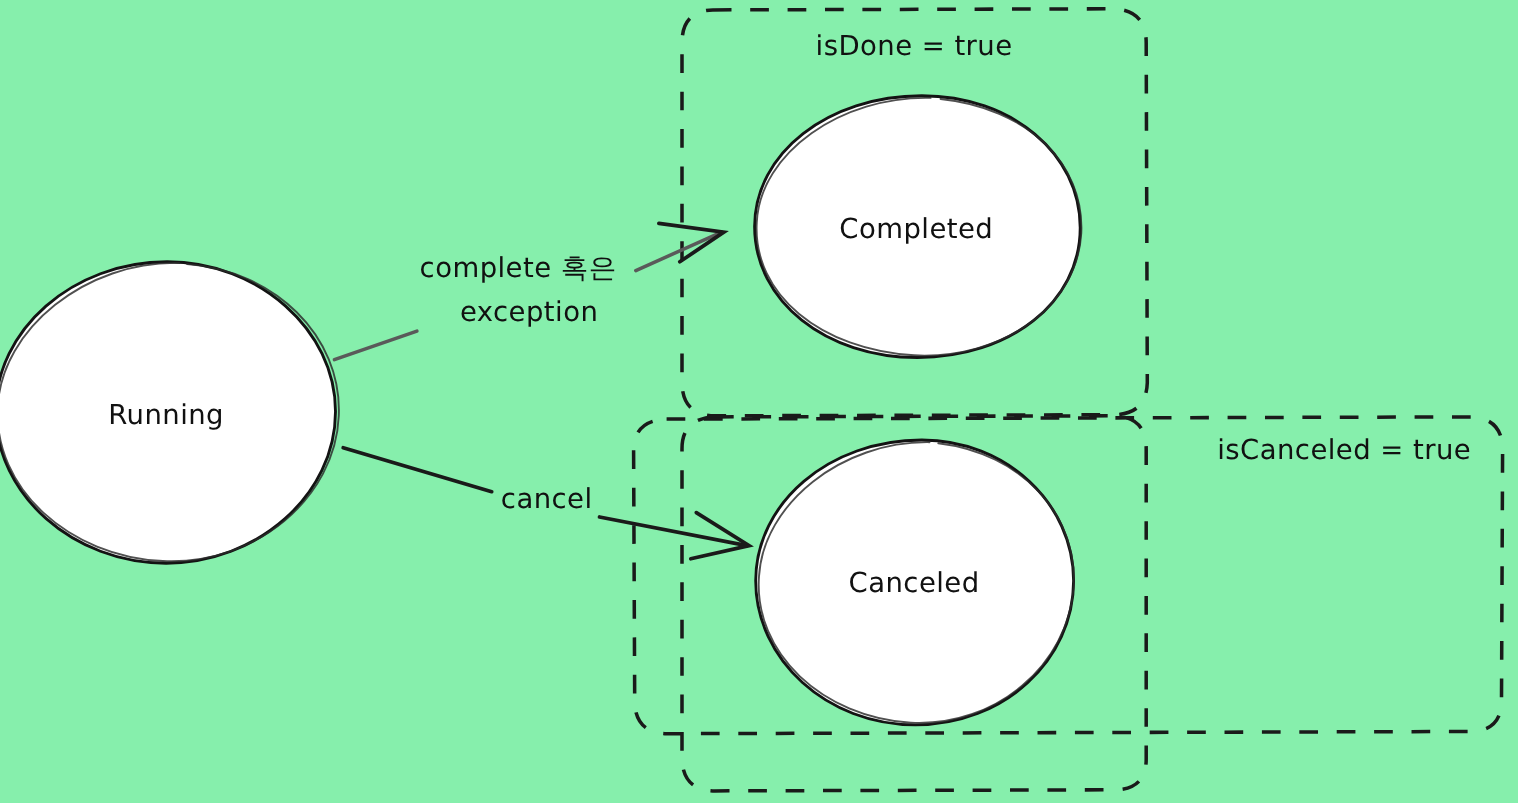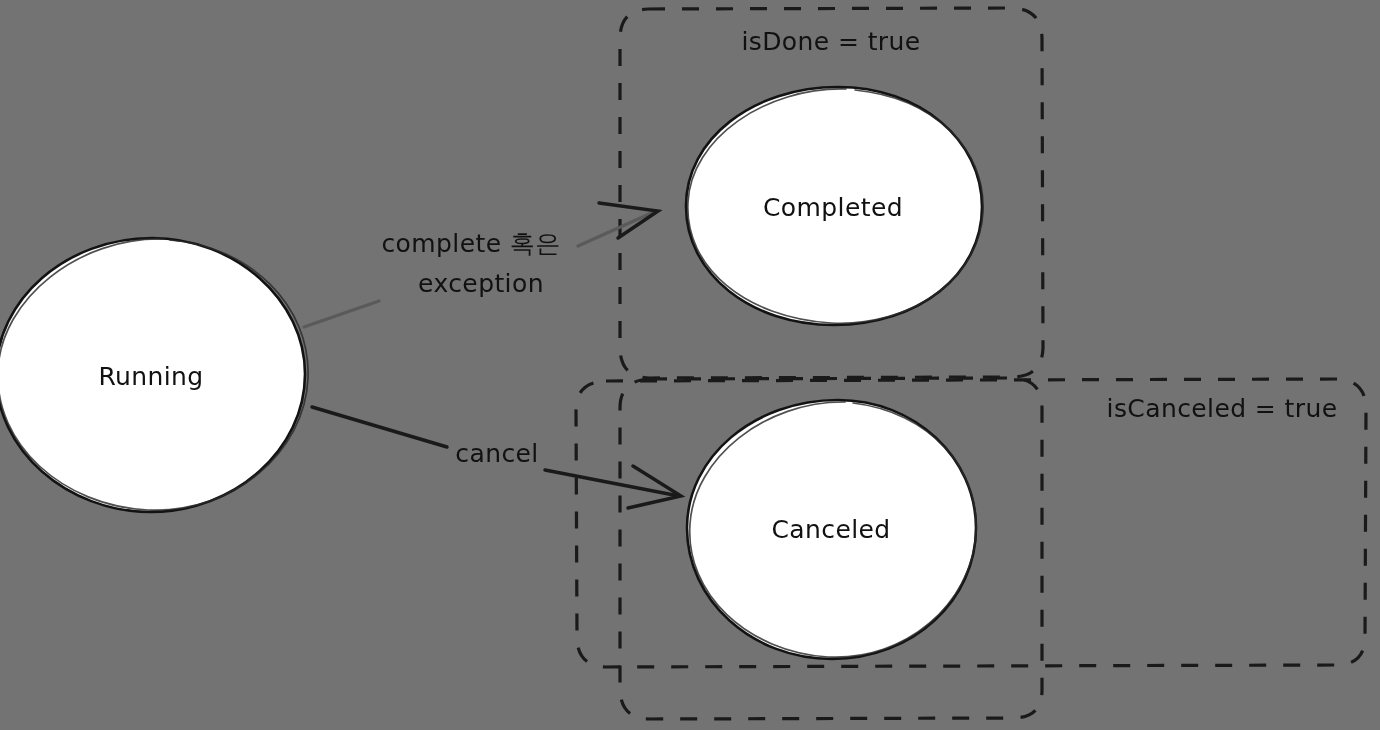--- a/index.html
+++ b/index.html
@@ -8,21 +8,21 @@
     padding: 0;
     background: #ffffff;
   }
   body {
     font-family: "DejaVu Sans", sans-serif;
   }
   #canvas-wrap {
     position: relative;
     width: 1380px;
     height: 730px;
-    background: #737373;
+    background: #86efac;
     overflow: hidden;
   }
   svg#diagram {
     position: absolute;
     left: 0;
     top: 0;
     width: 1380px;
     height: 730px;
     display: block;
   }

